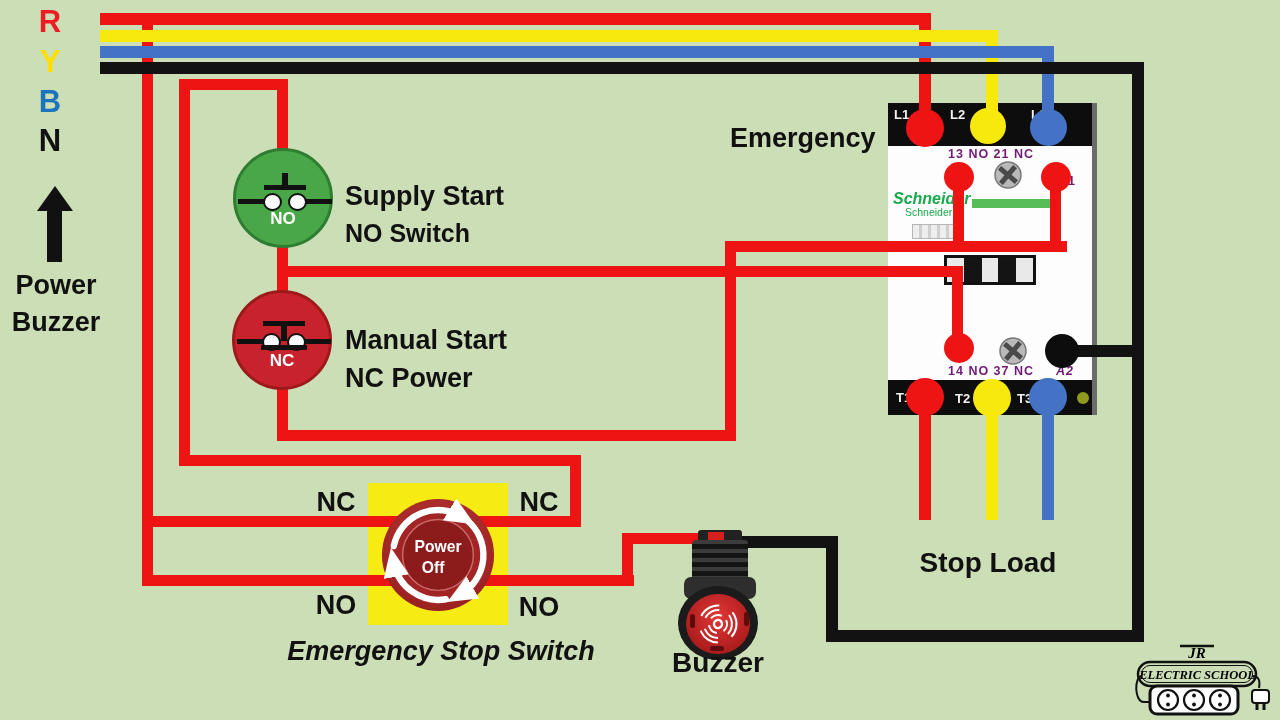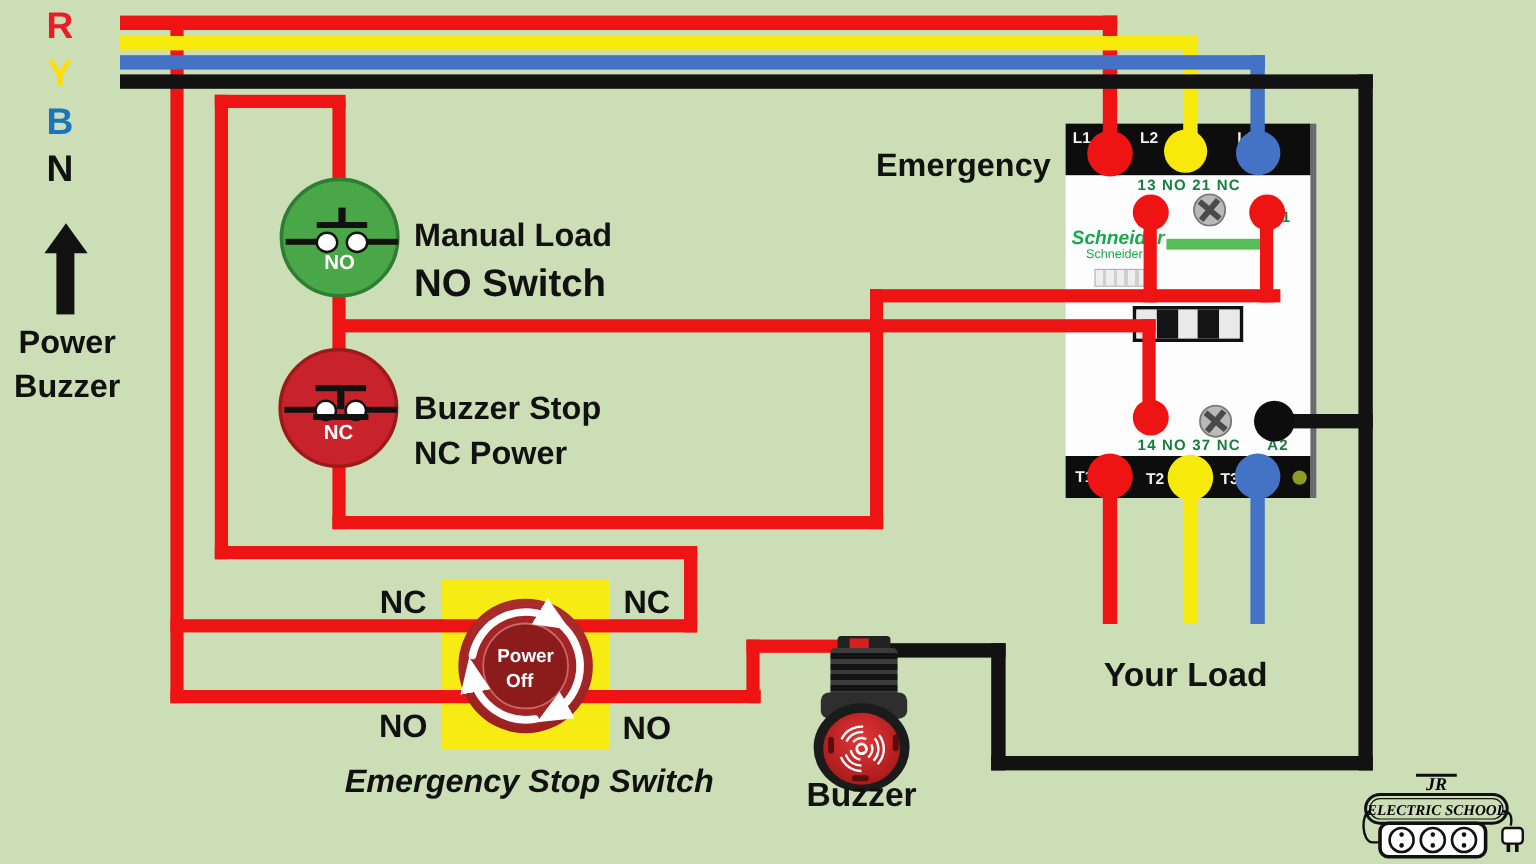--- a/index.html
+++ b/index.html
@@ -7,21 +7,21 @@
          font-family:"Liberation Sans","DejaVu Sans",sans-serif;}
   .abs{position:absolute;}
   .w{position:absolute;}
   .wr{background:#ee1414;}
   .wy{background:#f8e90c;}
   .wb{background:#4472c4;}
   .wk{background:#121212;}
   .lbl{position:absolute;font-weight:bold;color:#111;line-height:1.05;}
   .ctext{text-align:center;}
   .barlbl{position:absolute;color:#f2f2f2;font-weight:bold;font-size:13px;}
-  .auxlbl{position:absolute;color:#15803d;font-weight:bold;font-size:12.5px;letter-spacing:1px;}
+  .auxlbl{position:absolute;color:#701a75;font-weight:bold;font-size:12.5px;letter-spacing:1px;}
   .dot{position:absolute;border-radius:50%;}
   .circle-btn{position:absolute;border-radius:50%;}
   .sym{position:absolute;background:#111;}
   .contact-dot{position:absolute;width:15px;height:14px;background:#fff;border:2px solid #111;border-radius:50%;}
   .symlbl{position:absolute;width:100%;text-align:center;color:#fff;font-weight:bold;font-size:17px;}
 </style>
 </head>
 <body>
 
 <div id="stage">
@@ -31,21 +31,21 @@
   <div class="abs" style="left:888px;top:380px;width:204px;height:35px;background:#0d0d0d;"></div>
   <span class="barlbl" style="left:894px;top:107px;">L1</span>
   <span class="barlbl" style="left:950px;top:107px;">L2</span>
   <span class="barlbl" style="left:1031px;top:107px;">L3</span>
   <span class="barlbl" style="left:896px;top:390px;">T1</span>
   <span class="barlbl" style="left:955px;top:391px;">T2</span>
   <span class="barlbl" style="left:1017px;top:391px;">T3</span>
   <span class="auxlbl" style="left:948px;top:147px;">13  NO  21  NC</span>
   <span class="auxlbl" style="left:1058px;top:147px;margin-top:27px;">A1</span>
   <span class="auxlbl" style="left:948px;top:364px;">14  NO  37  NC</span>
-  <span class="auxlbl" style="left:1056px;top:364px;">A2</span>
+  <span class="auxlbl" style="left:1056px;top:364px;font-style:italic;">A2</span>
   <div class="abs" style="left:893px;top:191px;color:#18a94c;line-height:1;">
     <div style="font-weight:bold;font-size:16px;font-style:italic;">Schneider</div>
     <div style="font-size:10.5px;margin-left:12px;">Schneider</div>
   </div>
   <div class="abs" style="left:972px;top:199px;width:86px;height:9px;background:#56bd58;"></div>
   <div class="abs" style="left:912px;top:224px;width:40px;height:13px;border:1.5px solid #b5b5b5;background:repeating-linear-gradient(90deg,#eee 0 6px,#cfcfcf 6px 9px);"></div>
   <div class="abs" style="left:944px;top:255px;width:86px;height:24px;border:3px solid #111;background:#eee;display:flex;">
     <div style="flex:1;background:#e9e9e9;"></div>
     <div style="flex:1.1;background:#141414;"></div>
     <div style="flex:1;background:#e9e9e9;"></div>
@@ -189,36 +189,36 @@
   <div class="abs" style="left:47px;top:208px;width:15px;height:54px;background:#111;"></div>
 
   <div class="lbl ctext" style="left:36px;top:6px;width:28px;font-size:31px;color:#ed1c24;">R</div>
   <div class="lbl ctext" style="left:36px;top:46px;width:28px;font-size:31px;color:#ffdf00;">Y</div>
   <div class="lbl ctext" style="left:36px;top:86px;width:28px;font-size:31px;color:#1b75bc;">B</div>
   <div class="lbl ctext" style="left:36px;top:125px;width:28px;font-size:31px;color:#111;">N</div>
 
   <div class="lbl ctext" style="left:4px;top:271px;width:104px;font-size:27px;">Power</div>
   <div class="lbl ctext" style="left:4px;top:308px;width:104px;font-size:27px;">Buzzer</div>
 
-  <div class="lbl" style="left:345px;top:182px;font-size:27px;">Manual Load</div>
-  <div class="lbl" style="left:345px;top:220px;font-size:32px;">NO Switch</div>
-  <div class="lbl" style="left:345px;top:326px;font-size:27px;">Buzzer Stop</div>
+  <div class="lbl" style="left:345px;top:182px;font-size:27px;">Supply Start</div>
+  <div class="lbl" style="left:345px;top:220px;font-size:25px;">NO Switch</div>
+  <div class="lbl" style="left:345px;top:326px;font-size:27px;">Manual Start</div>
   <div class="lbl" style="left:345px;top:364px;font-size:27px;">NC Power</div>
 
   <div class="lbl" style="left:730px;top:124px;font-size:27px;">Emergency</div>
 
   <div class="lbl ctext" style="left:310px;top:488px;width:52px;font-size:27px;">NC</div>
   <div class="lbl ctext" style="left:513px;top:488px;width:52px;font-size:27px;">NC</div>
   <div class="lbl ctext" style="left:310px;top:591px;width:52px;font-size:27px;">NO</div>
   <div class="lbl ctext" style="left:513px;top:593px;width:52px;font-size:27px;">NO</div>
   <div class="lbl ctext" style="left:283px;top:637px;width:316px;font-size:27px;font-style:italic;">Emergency Stop Switch</div>
 
   <div class="lbl ctext" style="left:662px;top:648px;width:112px;font-size:28px;">Buzzer</div>
 
-  <div class="lbl ctext" style="left:898px;top:548px;width:180px;font-size:28px;">Your Load</div>
+  <div class="lbl ctext" style="left:898px;top:548px;width:180px;font-size:28px;">Stop Load</div>
 
   <svg class="abs" style="left:1128px;top:638px;" width="148" height="80" viewBox="0 0 148 80">
     <path d="M 14 38 C 6 38 6 64 16 64 L 22 64" fill="none" stroke="#111" stroke-width="2"></path>
     <path d="M 124 38 C 132 38 132 44 131 50" fill="none" stroke="#111" stroke-width="2"></path>
     <line x1="52" y1="8" x2="86" y2="8" stroke="#111" stroke-width="2.5"></line>
     <text x="69" y="20" text-anchor="middle" font-family="Liberation Serif, serif" font-style="italic" font-weight="bold" font-size="15">JR</text>
     <rect x="10" y="24" width="118" height="24" rx="12" fill="none" stroke="#111" stroke-width="2.5"></rect>
     <rect x="13.5" y="27.5" width="111" height="17" rx="8.5" fill="none" stroke="#111" stroke-width="1"></rect>
     <text x="69" y="41" text-anchor="middle" font-family="Liberation Serif, serif" font-style="italic" font-weight="bold" font-size="12.5">ELECTRIC SCHOOL</text>
     <rect x="22" y="48" width="88" height="28" rx="7" fill="#fff" stroke="#111" stroke-width="3"></rect>

